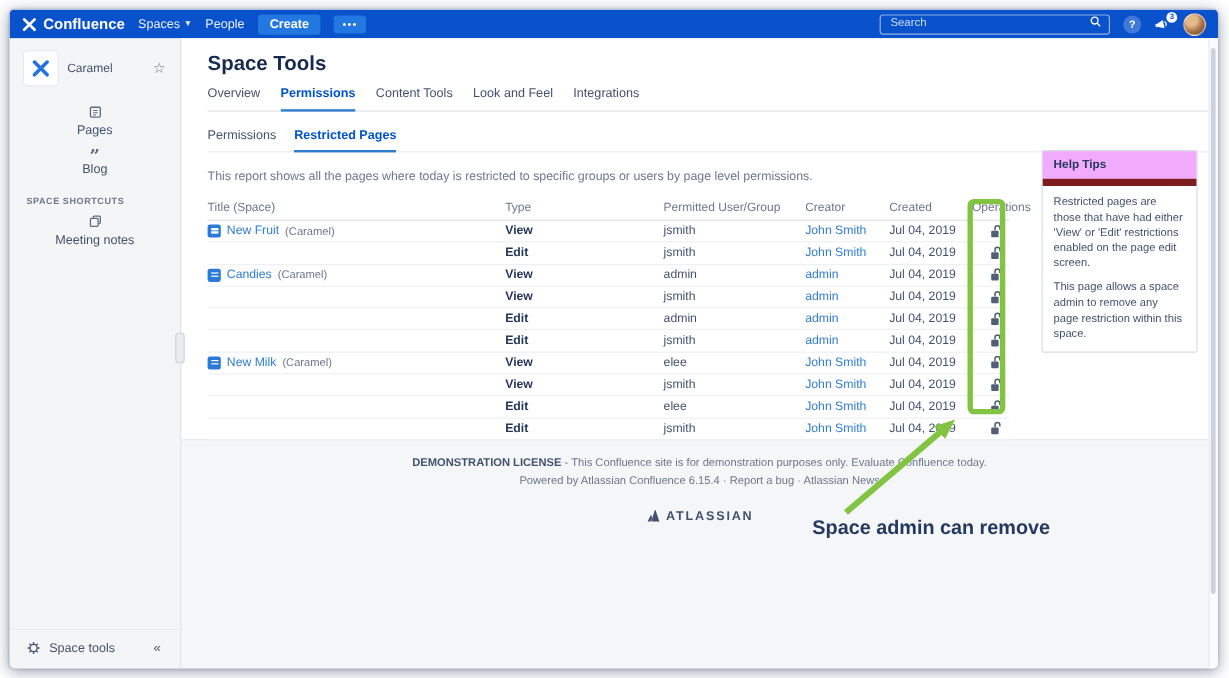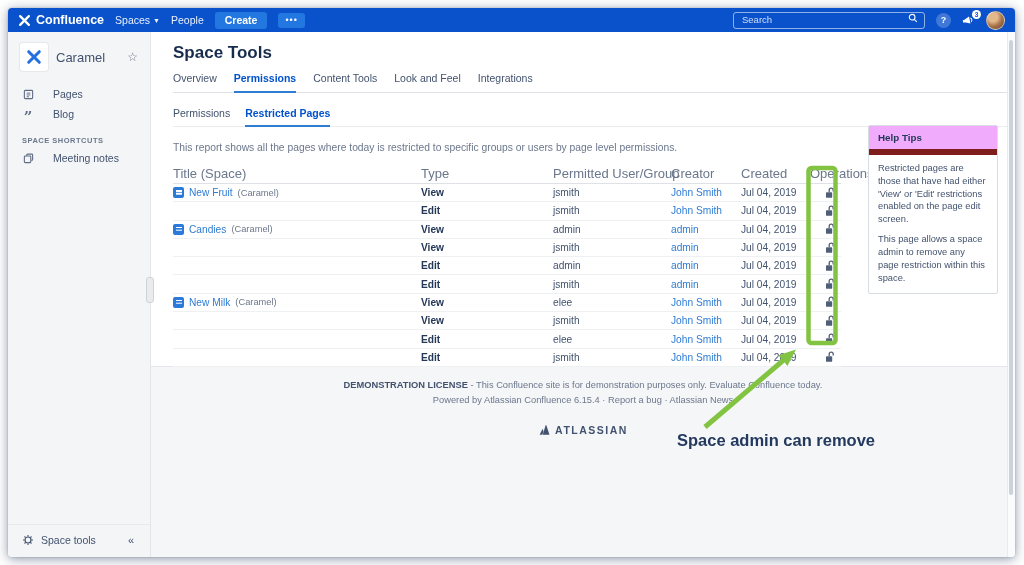--- a/index.html
+++ b/index.html
@@ -30,23 +30,23 @@
           background:radial-gradient(circle at 35% 30%,#e3b88b 0 28%,#a9744a 55%,#5f3d26 100%);}
   
   .app-body{display:flex;height:525px;}
   .sidebar{width:142px;background:#f4f5f7;border-right:1px solid #e3e5e9;position:relative;flex-shrink:0;}
   .main{flex:1;display:flex;flex-direction:column;background:#f5f6f8;min-width:0;}
   .content{background:#fff;height:334px;padding-left:22px;border-bottom:1px solid #e4e6ea;}
   
   .space-header{display:flex;align-items:center;gap:8px;padding:11px 12px 13px;}
   .space-logo{width:28px;height:28px;background:#fff;border-radius:3px;box-shadow:0 0 0 1px #e6e8ec;
               display:flex;align-items:center;justify-content:center;cursor:pointer;}
-  .space-name{font-size:13px;color:#42526e;flex:1;cursor:pointer;}
+  .space-name{font-size:10px;color:#42526e;flex:1;cursor:pointer;}
   .star{font-size:12px;color:#6b778c;cursor:pointer;}
-  .sb-item{display:flex;align-items:center;gap:19px;padding:4px 14px;font-size:10.5px;color:#42526e;cursor:pointer;}
+  .sb-item{display:flex;align-items:center;gap:4px;padding:4px 14px;font-size:10.5px;color:#42526e;cursor:pointer;flex-direction:column;}
   .sb-icon{width:12px;display:flex;justify-content:center;}
   .quote-glyph{font-family:"DejaVu Serif",serif;font-size:15px;font-weight:bold;color:#5e6c84;line-height:8px;
                display:inline-block;transform:translateY(3px);}
   .sb-section{padding:12px 14px 3px;font-size:7.5px;font-weight:bold;letter-spacing:.5px;color:#6b778c;}
   .sidebar-bottom{position:absolute;bottom:0;left:0;right:0;display:flex;align-items:center;gap:7px;
                   padding:9px 16px 11px 14px;font-size:10.5px;color:#42526e;border-top:1px solid #e9eaee;}
   .collapse{margin-left:auto;font-size:11px;color:#42526e;cursor:pointer;}
   .resize-handle{position:absolute;left:138px;top:269px;width:6px;height:24px;background:#e9ebee;
                  border:1px solid #cfd3d9;border-radius:3px;z-index:7;cursor:col-resize;}
   
@@ -54,21 +54,21 @@
   .tab-bar{display:flex;gap:17px;margin-top:9px;border-bottom:1px solid #dfe1e6;}
   .tab{font-size:10.5px;color:#42526e;padding-bottom:7px;cursor:pointer;}
   .tab.active{color:#0052cc;font-weight:bold;border-bottom:2px solid #2f7cd3;margin-bottom:-1px;}
   .subtab-bar{display:flex;gap:15px;margin-top:14px;border-bottom:1px solid #ebecf0;}
   .subtab{font-size:10.5px;color:#42526e;padding-bottom:6px;cursor:pointer;}
   .subtab.active{color:#0052cc;font-weight:bold;border-bottom:2px solid #2f7cd3;margin-bottom:-1px;}
   .description{margin-top:15px;font-size:10.3px;color:#6b778c;}
   .rtable{margin-top:11px;width:668px;}
   .thead{display:grid;grid-template-columns:248px 132px 118px 70px 78px 1fr;height:19px;align-items:center;
          border-bottom:1px solid #dfe1e6;}
-  .th{font-size:13px;color:#6b778c;white-space:nowrap;}
+  .th{font-size:10px;color:#6b778c;white-space:nowrap;}
   .th.c5{margin-left:-9px;}
   .trow{display:grid;grid-template-columns:248px 132px 118px 70px 78px 22px;height:17.3px;align-items:center;
         border-bottom:1px solid #eef0f2;}
   .td{font-size:10.2px;color:#42526e;white-space:nowrap;}
   .td.type{font-weight:bold;color:#253858;}
   .c0{display:flex;align-items:center;gap:5px;}
   .blink{color:#2f7cd3;text-decoration:none;cursor:pointer;}
   .space-label{color:#6b778c;font-size:9.3px;}
   .c5{display:flex;justify-content:center;}
   .lock{display:inline-flex;cursor:pointer;}

